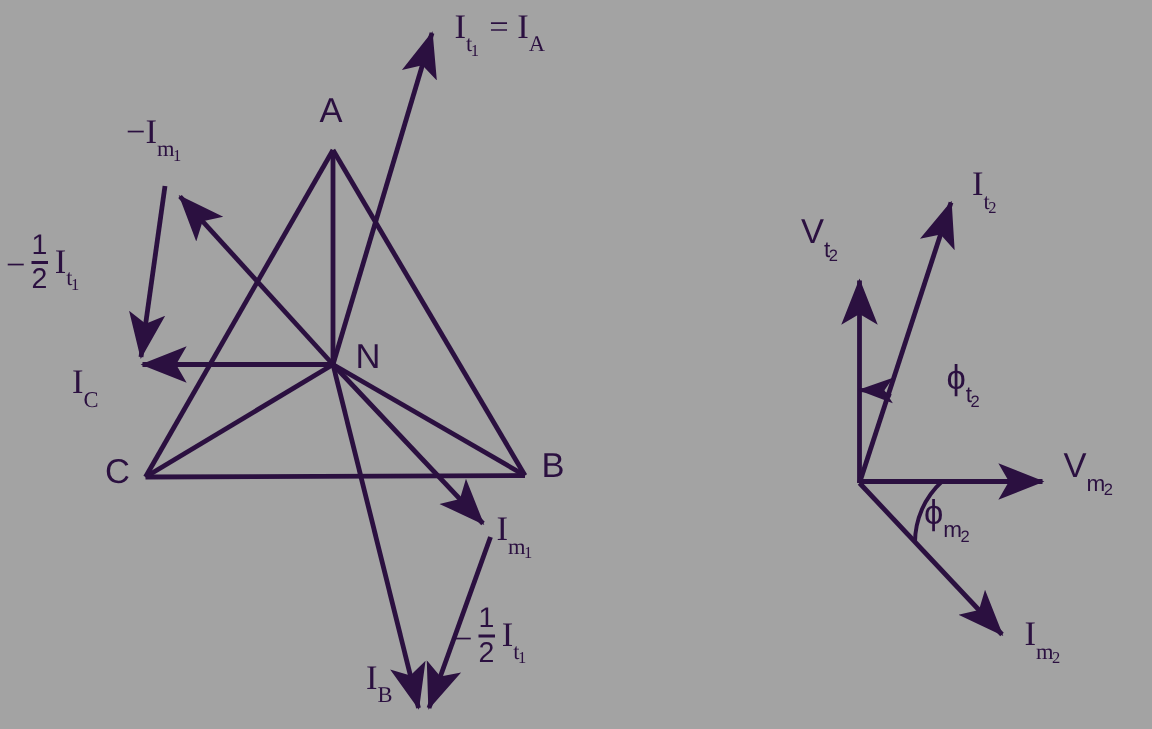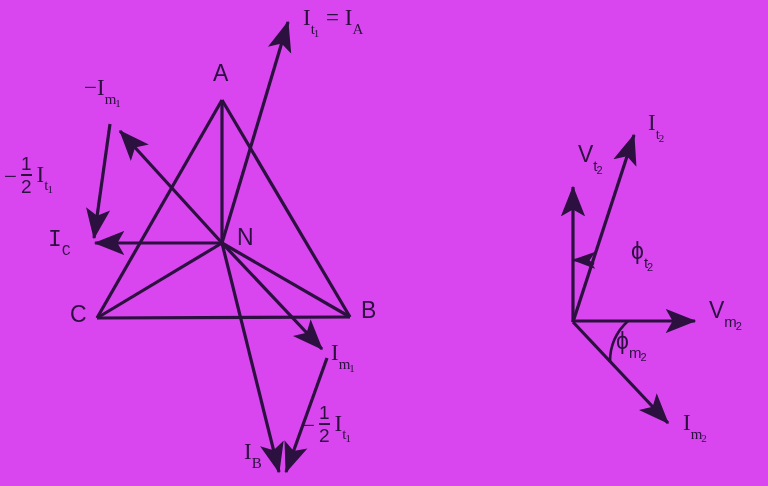--- a/index.html
+++ b/index.html
@@ -4,21 +4,21 @@
 <style>
   html, body {
     margin: 0;
     padding: 0;
     background: #ffffff;
   }
   #canvas-root {
     position: relative;
     width: 768px;
     height: 486px;
-    background: #d946ef;
+    background: #a3a3a3;
     overflow: hidden;
     font-family: "Liberation Serif", "DejaVu Serif", serif;
   }
   svg#phasor-svg {
     position: absolute;
     left: 0;
     top: 0;
     width: 768px;
     height: 486px;
   }
@@ -148,21 +148,21 @@
   <div class="lbl" style="left:4px; top:155px;">
     <span class="frac-wrap">
       <span class="minus">−</span>
       <span class="frac">
         <span class="num">1</span>
         <span class="den">2</span>
       </span>
     </span><span>I</span><span class="sub">t</span><span class="subsub">1</span>
   </div>
 
-  <div class="lbl" style="left:48px; top:229px;font-family:Liberation Mono, monospace;">
+  <div class="lbl" style="left:48px; top:243px;">
     <span>I</span><span class="sub">C</span>
   </div>
 
   <div class="lbl sans" style="left:213px; top:62px;">A</div>
 
   <div class="lbl sans" style="left:237px; top:226px;">N</div>
 
   <div class="lbl sans" style="left:361px; top:299px;">B</div>
 
   <div class="lbl sans" style="left:70px; top:303px;">C</div>
@@ -178,21 +178,21 @@
         <span class="num">1</span>
         <span class="den">2</span>
       </span>
     </span><span>I</span><span class="sub">t</span><span class="subsub">1</span>
   </div>
 
   <div class="lbl" style="left:244px; top:440px;">
     <span>I</span><span class="sub">B</span>
   </div>
 
-  <div class="lbl sans" style="left:578px; top:143px;">
+  <div class="lbl sans" style="left:534px; top:143px;">
     <span>V</span><span class="sub">t</span><span class="subsub">2</span>
   </div>
 
   <div class="lbl" style="left:648px; top:111px;">
     <span>I</span><span class="sub">t</span><span class="subsub">2</span>
   </div>
 
   <div class="lbl sans" style="left:608px; top:240px;margin-left:23px;">
     <span>ϕ</span><span class="sub">t</span><span class="subsub">2</span>
   </div>

